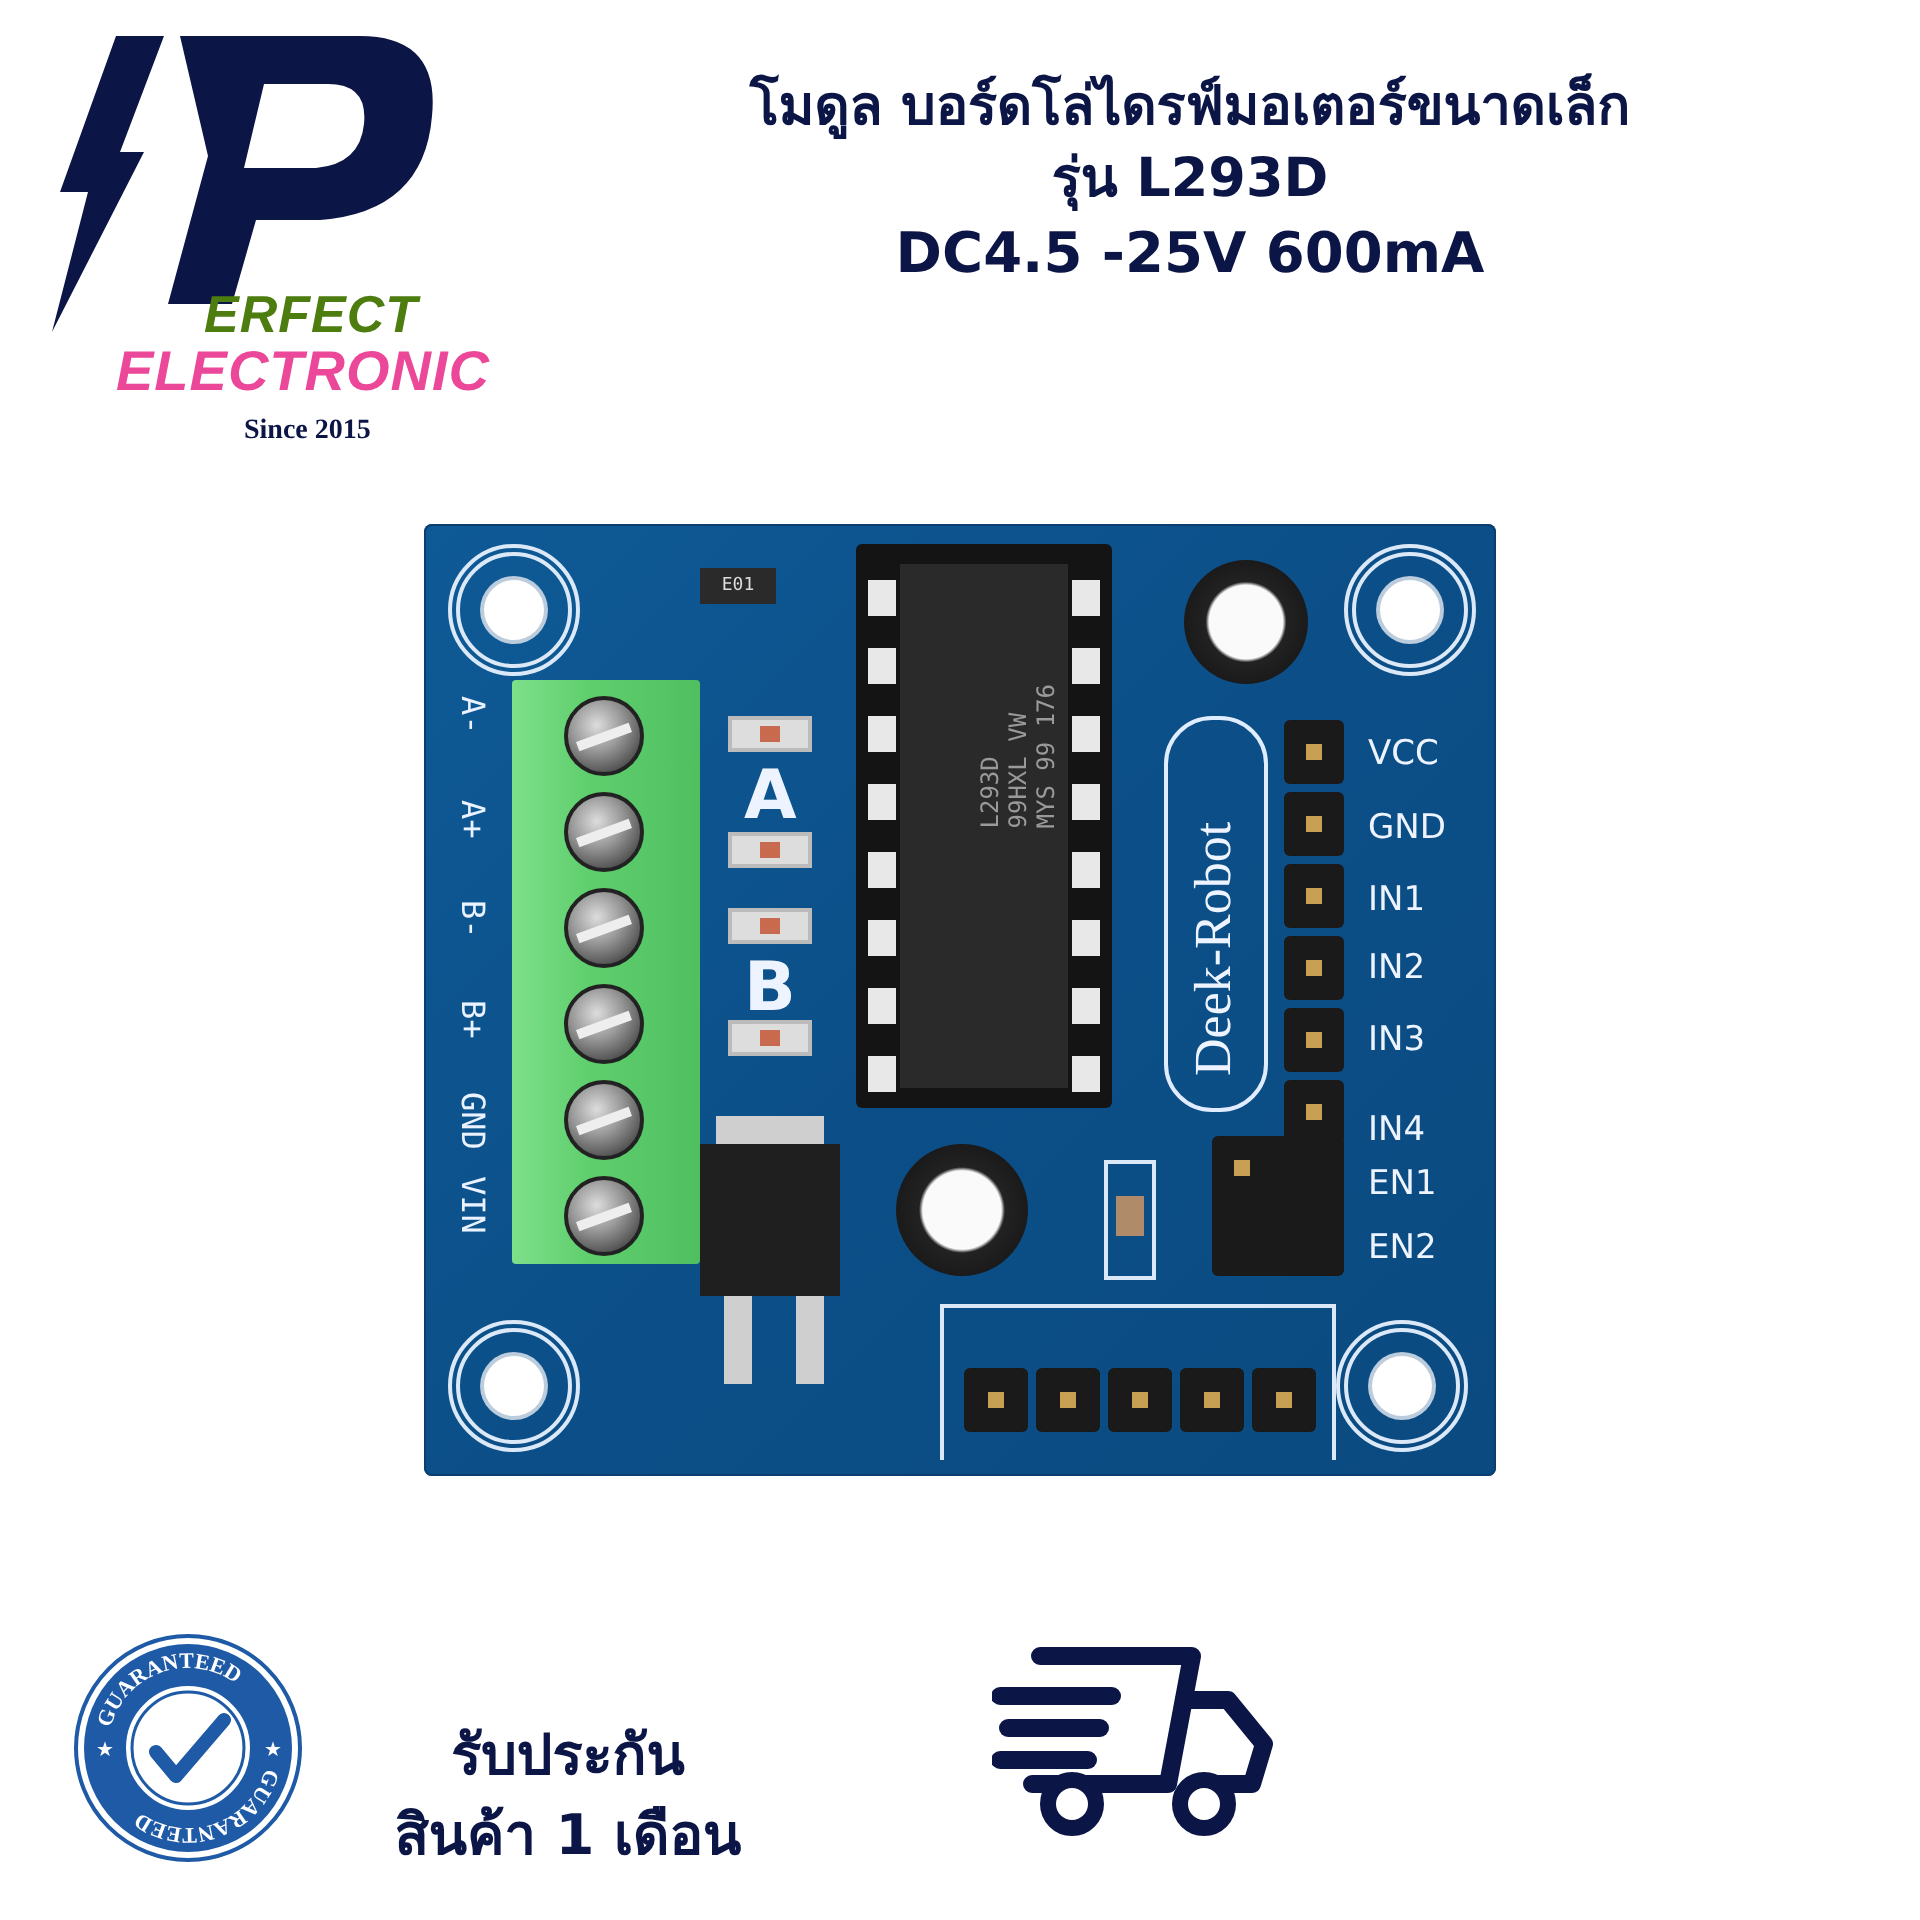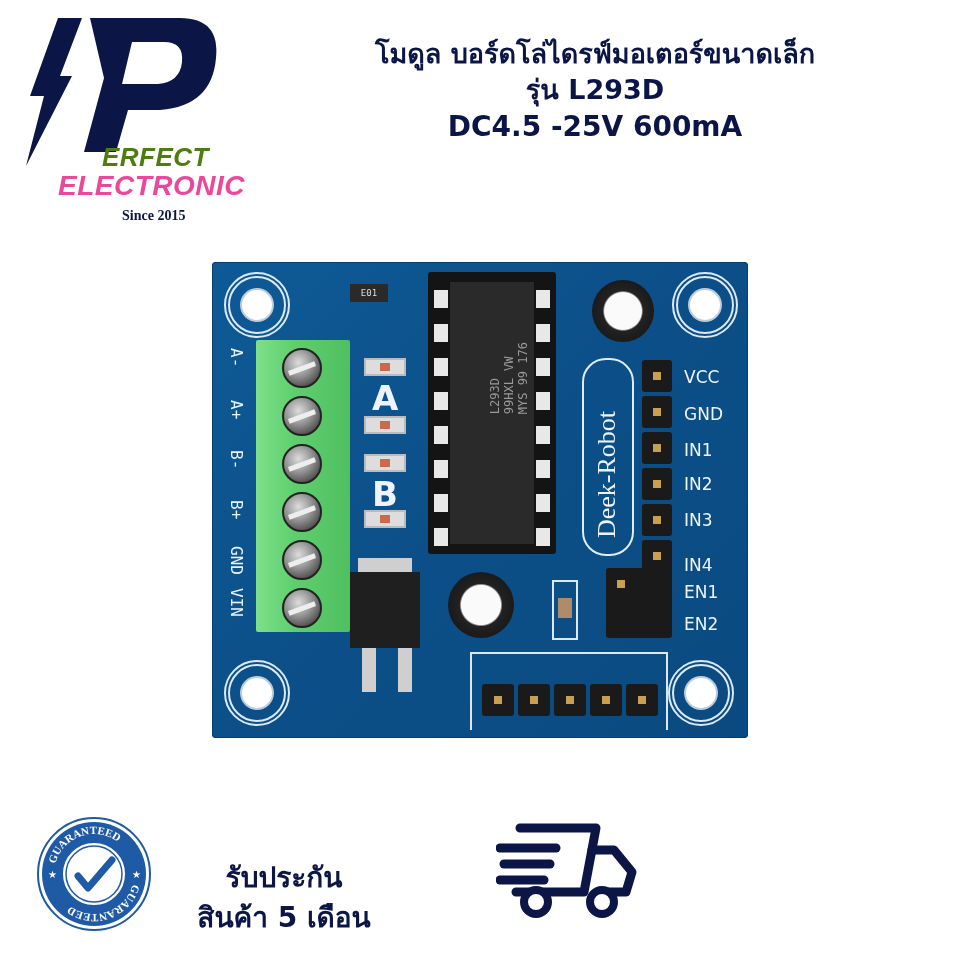--- a/index.html
+++ b/index.html
@@ -185,21 +185,21 @@
       <path id="arcTop" d="M18,58 A40,40 0 0,1 98,58"></path>
       <path id="arcBot" d="M98,58 A40,40 0 0,1 18,58"></path>
     </defs>
   <text font-family="Liberation Serif,serif" font-size="11" font-weight="bold" fill="#fff"><textPath href="#arcTop" startOffset="8%">GUARANTEED</textPath></text>
   <text font-family="Liberation Serif,serif" font-size="11" font-weight="bold" fill="#fff"><textPath href="#arcBot" startOffset="8%">GUARANTEED</textPath></text>
   <text x="12" y="62" font-size="10" fill="#fff">★</text>
   <text x="96" y="62" font-size="10" fill="#fff">★</text>
 </svg>
 <div id="warranty-text" class="abs">
   <div>รับประกัน</div>
-  <div>สินค้า 5 เดือน</div>
+  <div>สินค้า 1 เดือน</div>
 </div>
 
 <svg id="truck" class="abs" viewBox="0 0 142 100">
   <g fill="none" stroke="#0b1546" stroke-width="9" stroke-linecap="round" stroke-linejoin="round">
     <path d="M24,8 L100,8 L88,72 L20,72"></path>
     <path d="M96,30 L118,30 L136,52 L130,72 L110,72"></path>
     <line x1="4" y1="28" x2="60" y2="28"></line>
     <line x1="8" y1="44" x2="54" y2="44"></line>
     <line x1="4" y1="60" x2="48" y2="60"></line>
   </g>

